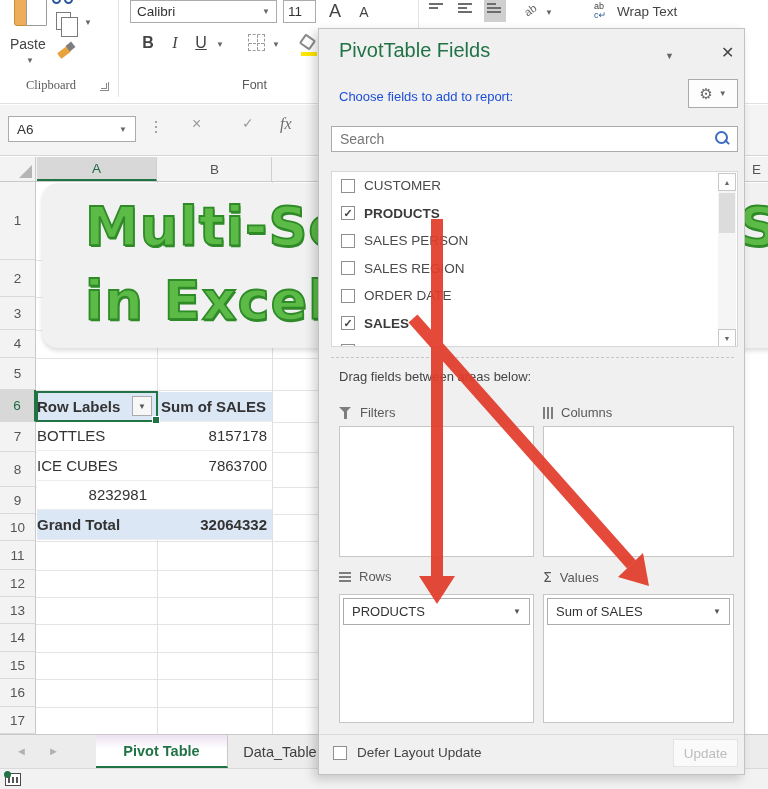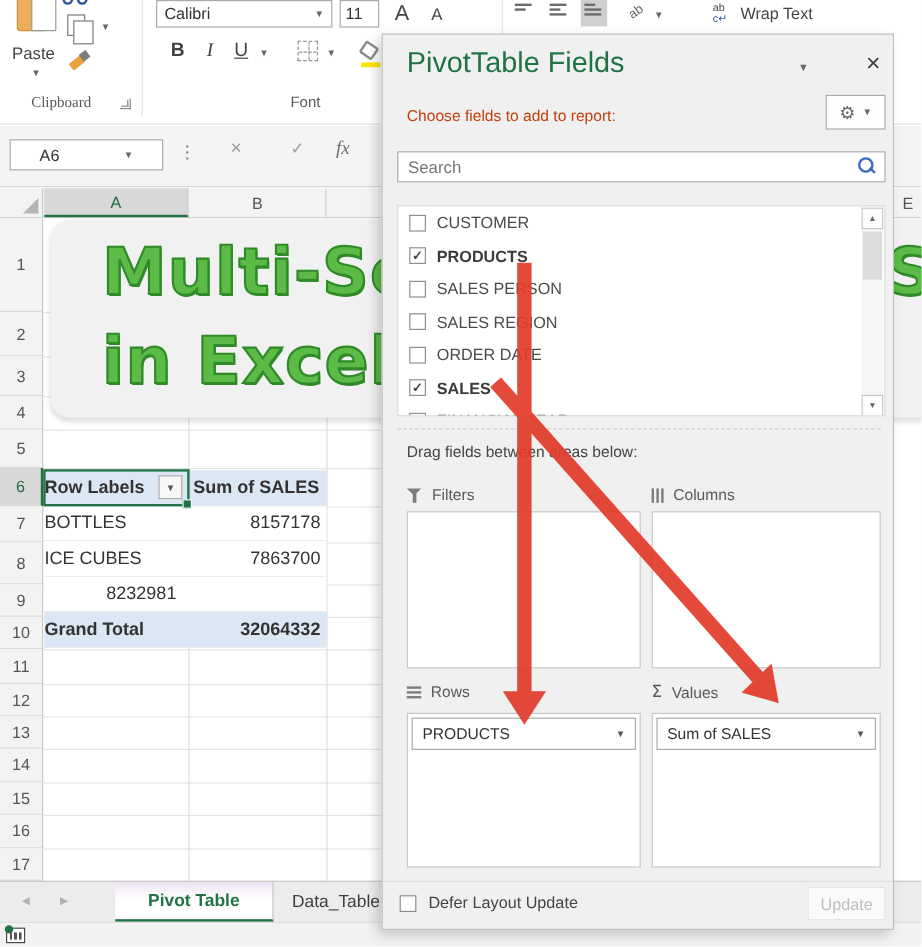--- a/index.html
+++ b/index.html
@@ -40,21 +40,21 @@
   .align-ic { position:absolute; width:22px; height:22px; display:flex; flex-direction:column; gap:2px; padding:3px; }
   .align-ic i { display:block; height:2px; background:#6d6d6d; }
   .align-ic.sel { background:#cfcfcf; }
   .orient-ic { position:absolute; font-size:11px; color:#666; transform:rotate(-35deg); }
   .wrap-ic { position:absolute; font-size:9px; color:#444; line-height:9px; }
   .wrap-ic b { color:#2b579a; font-weight:normal; }
   .ribbon-text { font-size:13.5px; color:#444; }
 
   
   .fbar { position:absolute; left:0; top:105px; width:768px; height:51px; background:#f4f4f4; border-bottom:1px solid #d5d5d5; }
-  .namebox { position:absolute; left:8px; top:11px; width:128px; height:26px; background:#fff; border:1px solid #ababab; display:flex; align-items:center; padding:0 24px; font-size:13.5px; color:#333; }
+  .namebox { position:absolute; left:8px; top:11px; width:128px; height:26px; background:#fff; border:1px solid #ababab; display:flex; align-items:center; padding:0 8px; font-size:13.5px; color:#333; }
   .dots3 { position:absolute; left:155px; top:16px; display:flex; flex-direction:column; gap:3px; }
   .dots3 i { width:2px; height:2px; background:#8a8a8a; border-radius:50%; }
   .fx-btn { position:absolute; top:10px; font-size:16px; color:#9b9b9b; }
 
   
   .colhdr-row { position:absolute; left:0; top:157px; width:768px; height:25px; background:#f3f3f3; border-bottom:1px solid #c9c9c9; }
   .colhdr { position:absolute; top:0; height:24px; display:flex; align-items:center; justify-content:center; font-size:13.5px; color:#555; border-right:1px solid #cfcfcf; }
   .colhdr.sel { background:#d8d8d8; color:#1e6b43; border-bottom:2px solid #217346; }
   .corner-cell { position:absolute; left:0; top:0; width:36px; height:24px; border-right:1px solid #c9c9c9; }
   .corner-cell::after { content:""; position:absolute; right:3px; bottom:3px; width:0; height:0; border-left:13px solid transparent; border-bottom:13px solid #b5b5b5; }
@@ -82,24 +82,24 @@
   .tab { position:absolute; top:0; height:33px; display:flex; align-items:center; justify-content:center; font-size:14.5px; }
   .tab.active { background:linear-gradient(#ece2f2, #ffffff 45%); color:#217346; font-weight:bold; border-bottom:2px solid #217346; border-right:1px solid #c9c9c9; }
   .tab.inactive { color:#3f3f3f; border-right:1px solid #c9c9c9; }
   .statusbar { position:absolute; left:0; top:768px; width:768px; height:21px; background:#f2f2f2; border-top:1px solid #dadada; }
   .macro-ic { position:absolute; left:5px; top:4px; width:16px; height:13px; border:1px solid #4a4a4a; background:#fff; }
   .macro-ic::before { content:""; position:absolute; left:-2px; top:-3px; width:7px; height:7px; background:#217346; border-radius:50%; }
   .macro-ic::after { content:""; position:absolute; left:2px; top:3px; width:10px; height:6px; background:repeating-linear-gradient(to right,#555 0 2px,transparent 2px 4px); }
 
   
   .panel { position:absolute; left:318px; top:28px; width:427px; height:747px; background:#f0f0f0; border:1px solid #c2c2c2; box-shadow:-4px 4px 10px rgba(0,0,0,.18); }
-  .p-title { position:absolute; left:20px; top:10px; font-size:24px; color:#217346; }
+  .p-title { position:absolute; left:20px; top:10px; font-size:20px; color:#217346; }
   .p-caret { position:absolute; top:22px; font-size:9px; color:#666; }
   .p-close { position:absolute; top:14px; font-size:16px; color:#444; }
-  .p-choose { position:absolute; left:20px; top:60px; font-size:13px; color:#c2410c; }
+  .p-choose { position:absolute; left:20px; top:60px; font-size:13px; color:#1d4ed8; }
   .gear-btn { position:absolute; left:369px; top:50px; width:50px; height:29px; background:#fdfdfd; border:1px solid #ababab; display:flex; align-items:center; justify-content:center; gap:6px; }
   .gear-glyph { font-size:15px; color:#6b6b6b; }
   .searchbox { position:absolute; left:12px; top:97px; width:407px; height:26px; background:#fff; border:1px solid #ababab; display:flex; align-items:center; }
   .searchbox input { flex:1; border:none; outline:none; font-size:14px; color:#b91c1c; padding:0 8px; font-family:"Liberation Sans",sans-serif; background:transparent; }
   .searchbox input::placeholder { color:#767676; opacity:1; }
   .mag { position:relative; width:18px; height:18px; margin-right:6px; }
   .mag::before { content:""; position:absolute; left:2px; top:1px; width:9px; height:9px; border:2px solid #3a6bc0; border-radius:50%; }
   .mag::after { content:""; position:absolute; left:11px; top:11px; width:6px; height:2px; background:#3a6bc0; transform:rotate(45deg); }
   .fieldlist { position:absolute; left:12px; top:142px; width:407px; height:176px; background:#fff; border:1px solid #d8d8d8; overflow:hidden; }
   .fl-item { display:flex; align-items:center; gap:9px; height:27.5px; padding-left:9px; font-size:13.5px; color:#4a4a4a; }

